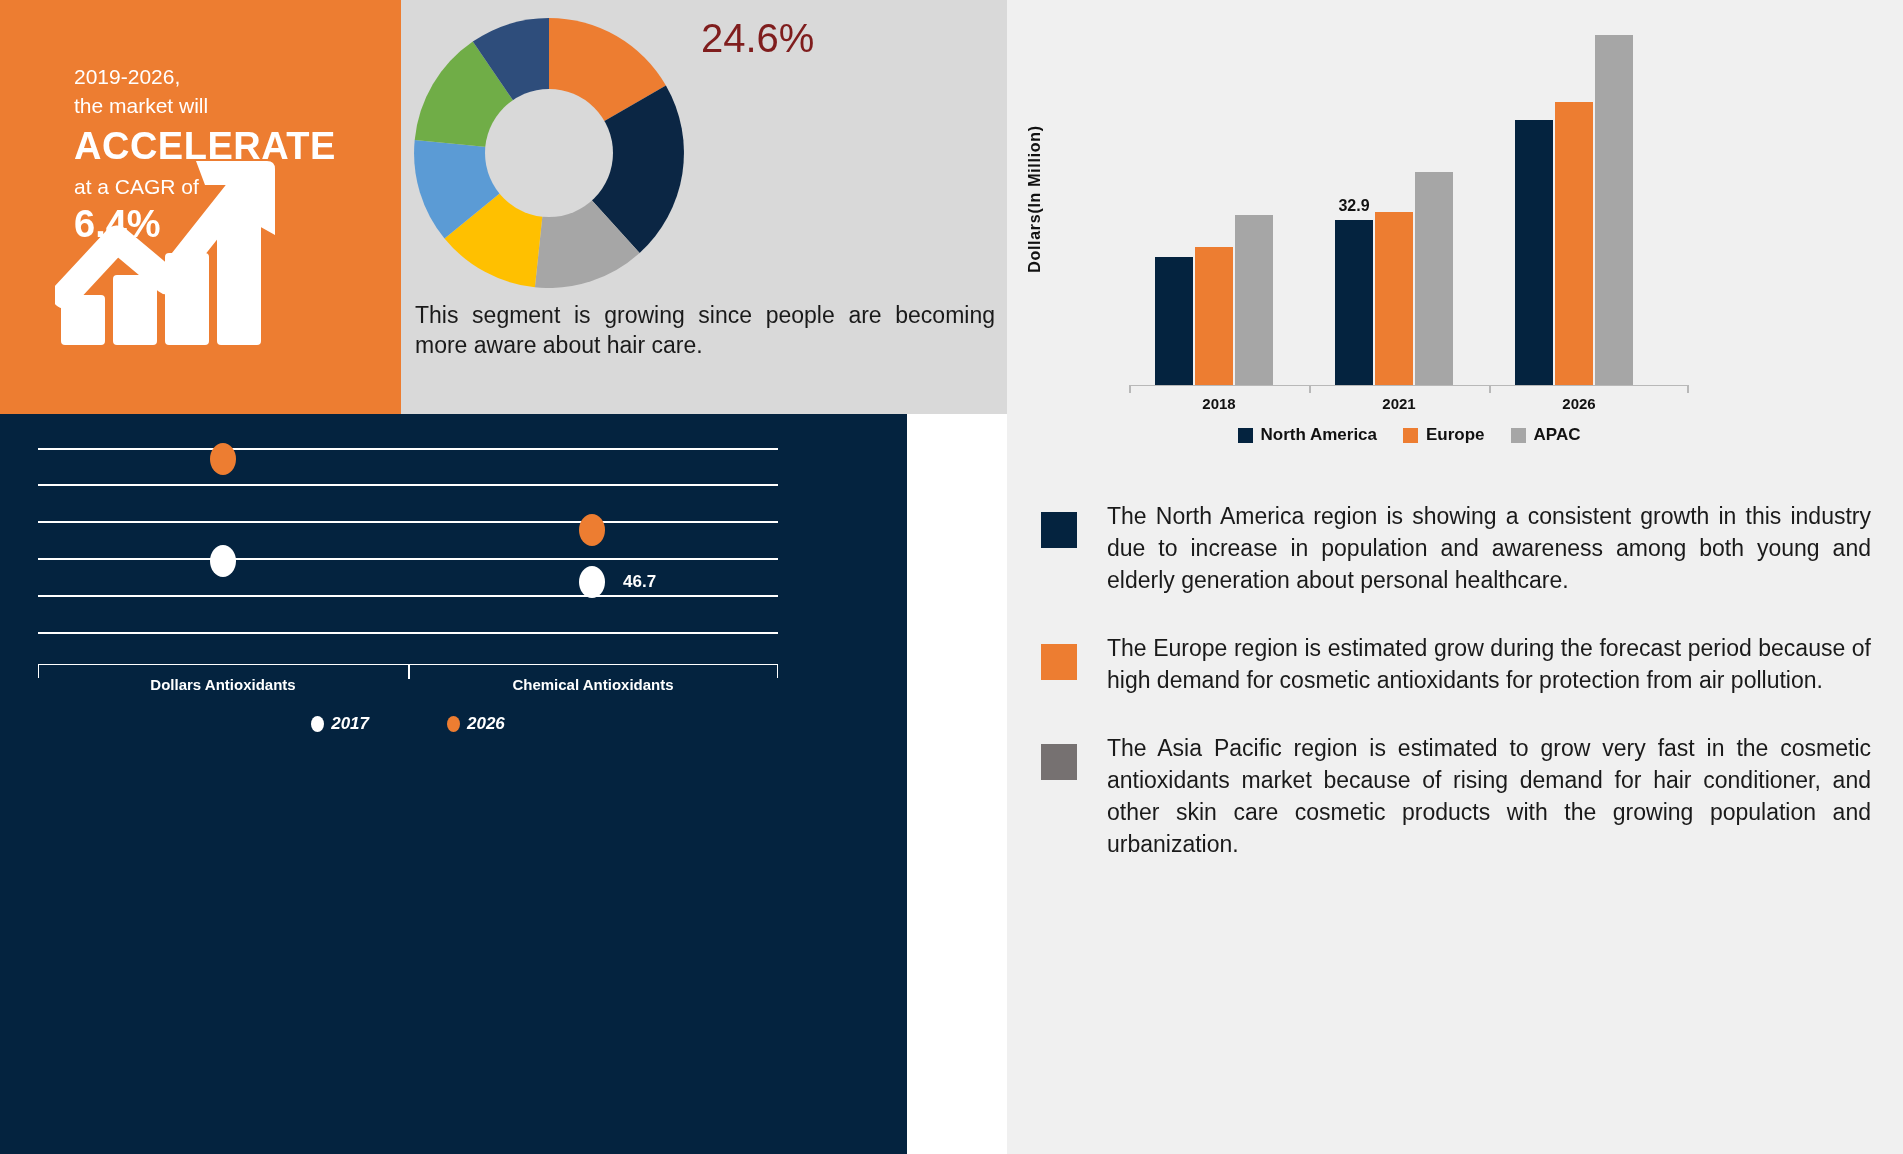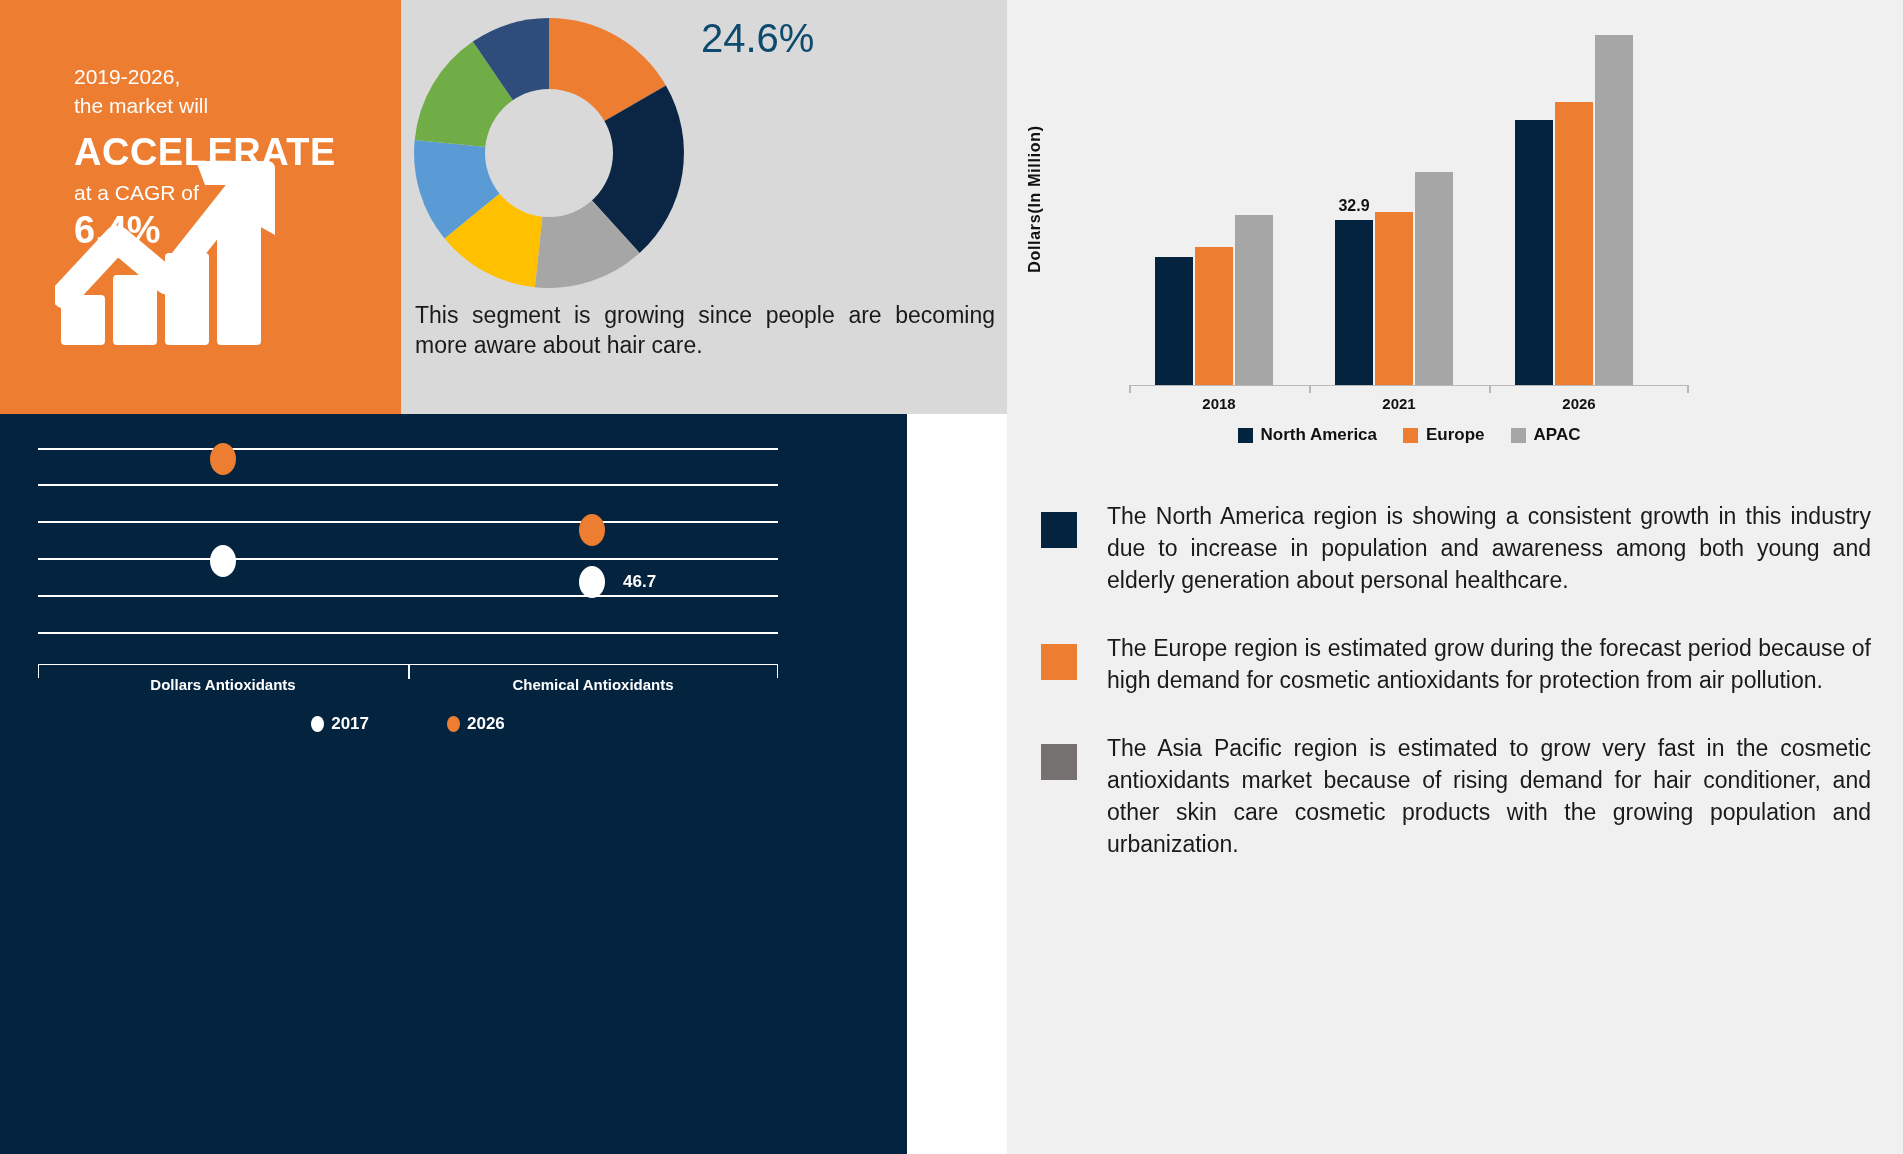--- a/index.html
+++ b/index.html
@@ -11,37 +11,37 @@
   }
   #root { position: relative; width: 1903px; height: 1154px; }
 
   
   .panel-cagr {
     position: absolute; left: 0; top: 0; width: 401px; height: 508px;
     background: #ED7D31;
   }
   .cagr-text { position: absolute; left: 74px; top: 62px; color: #ffffff; }
   .cagr-line1 { font-size: 21px; line-height: 29px; font-weight: 400; }
-  .cagr-accel { font-size: 38px; font-weight: 700; letter-spacing: .5px; line-height: 48px; margin-top: 8px;}
+  .cagr-accel { font-size: 38px; font-weight: 700; letter-spacing: .5px; line-height: 48px; margin-top: 2px;}
   .cagr-line3 { font-size: 21px; line-height: 30px; font-weight: 400; margin-top: 2px;}
   .cagr-value { font-size: 38px; font-weight: 700; line-height: 44px; }
   .cagr-icon { position: absolute; left: 55px; top: 155px; width: 230px; height: 205px; }
 
   
   .panel-donut {
     position: absolute; left: 401px; top: 0; width: 606px; height: 414px;
     background: #D9D9D9;
   }
   .donut-wrap { position: absolute; left: 13px; top: 18px; width: 270px; height: 270px; }
   .donut-hole {
     position: absolute; left: 50%; top: 50%; transform: translate(-50%,-50%);
     width: 128px; height: 128px; border-radius: 50%; background: #D9D9D9;
   }
   .donut-right { position: absolute; left: 300px; top: 12px; width: 290px; }
-  .donut-pct { color: #0c4a6e; font-size: 40px; line-height: 52px; font-weight: 400; }
+  .donut-pct { color: #7f1d1d; font-size: 40px; line-height: 52px; font-weight: 400; }
   .donut-desc { color: #1a1a1a; font-size: 24px; line-height: 33px; font-weight: 400; }
   .donut-note {
     position: absolute; left: 14px; top: 300px; width: 580px;
     color: #1a1a1a; font-size: 23px; line-height: 30px; text-align: justify;
   }
 
   
   .panel-dot {
     position: absolute; left: 0; top: 414px; width: 907px; height: 740px;
     background: #04233F;
@@ -68,21 +68,21 @@
     position: absolute; left: 50%; top: 0; width: 1.5px; height: 14px; background: #ffffff;
   }
   .cat-label {
     position: absolute; top: 262px; color: #ffffff;
     font-size: 15px; font-weight: 700; text-align: center; width: 370px;
   }
   .dot-legend {
     position: absolute; left: 38px; top: 300px; width: 740px;
     display: flex; justify-content: center; gap: 78px; align-items: center;
   }
-  .dot-legend-item { display: flex; align-items: center; gap: 7px; color: #ffffff; font-size: 17px; font-weight: 700; }
+  .dot-legend-item { display: flex; align-items: center; gap: 7px; color: #ffffff; font-size: 17px; font-weight: 700; font-style: italic; }
   .dot-legend-mark { width: 13px; height: 16px; border-radius: 50%; }
 
   
   .panel-right {
     position: absolute; left: 1007px; top: 0; width: 896px; height: 1154px;
     background: #F0F0F0;
   }
   .bar-chart { position: absolute; left: 0px; top: 0px; width: 896px; height: 470px; }
   .y-axis-title {
     position: absolute; left: -72px; top: 190px; width: 200px;

